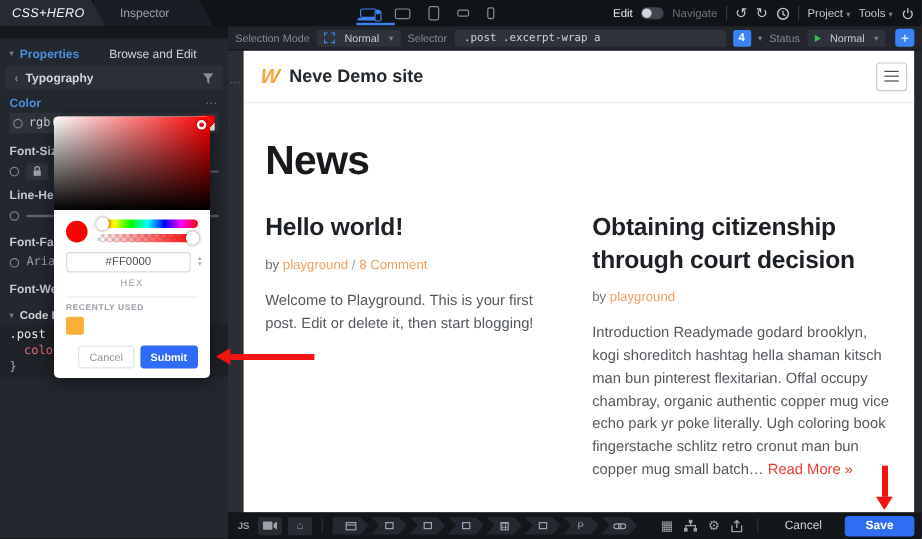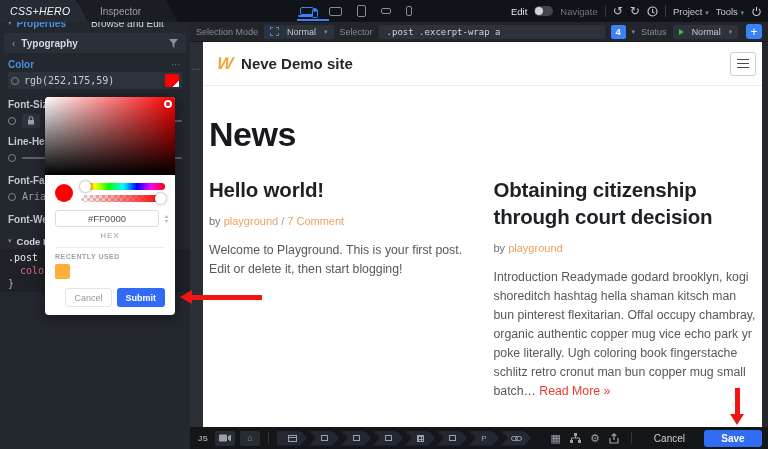--- a/index.html
+++ b/index.html
@@ -26,21 +26,21 @@
   .phone-ov{position:absolute;right:-4px;bottom:-3px;width:6px;height:9px;background:#101318;border:1.2px solid #3b82f6;border-radius:1.5px;}
   .topright{position:absolute;right:6px;top:0;height:22px;display:flex;align-items:center;gap:7px;font-size:9.5px;}
   .tdiv{width:1px;height:12px;background:#333941;}
   .toggle{width:19px;height:10px;border-radius:5px;background:#3f454d;position:relative;}
   .toggle .knob{position:absolute;left:1px;top:1px;width:8px;height:8px;border-radius:50%;background:#cfd4da;}
   .lbl-on{color:#e8eaed;} .lbl-off{color:#6f767e;}
   .ticon{color:#c3c8cf;font-size:12px;line-height:1;cursor:default;}
   .caret{font-size:7px;color:#7c838c;}
 
   
-  .sidebar{position:absolute;left:0;top:10px;width:190px;bottom:0;background:#23272e;padding:4px 8px;z-index:4;}
+  .sidebar{position:absolute;left:0;top:32px;width:190px;bottom:0;background:#23272e;padding:4px 8px;z-index:4;}
   .props-row{display:flex;align-items:center;gap:5px;height:14px;margin-top:2px;font-size:10px;}
   .blue-lbl{color:#4a90e2;font-weight:bold;}
   .typo-row{margin:3px -4px 0;height:20px;background:#2b3038;border-radius:3px;display:flex;
             align-items:center;gap:6px;padding:0 8px;font-size:10px;font-weight:bold;color:#d4d8dd;}
   .funnel{margin-left:auto;}
   .sec-row{margin-top:5px;display:flex;align-items:center;height:12px;font-size:10px;}
   .dots{margin-left:auto;color:#6a7078;font-size:10px;letter-spacing:1px;}
   .field-row{margin-top:2px;height:17px;background:#2e333b;border-radius:2px;display:flex;
              align-items:center;gap:5px;padding:0 3px;font-size:10px;color:#c6ccd3;}
   .ring{width:8px;height:8px;border:1.5px solid #7d848d;border-radius:50%;flex:none;}
@@ -108,21 +108,21 @@
   .strip-left{position:absolute;left:0;top:0;bottom:0;width:13px;background:#2a2e35;color:#6a7078;
               font-size:9px;text-align:center;padding-top:22px;letter-spacing:1px;}
   .strip-right{position:absolute;right:0;top:0;bottom:0;width:6px;background:#23272d;}
   .page{position:absolute;left:13px;right:6px;top:0;bottom:0;background:#fff;overflow:hidden;}
   .site-header{height:44px;display:flex;align-items:center;padding:0 6px 0 14px;border-bottom:1px solid #ebedf0;}
   .nv-logo{font-size:17px;font-weight:900;font-style:italic;color:#f5a43c;transform:skewX(-6deg);}
   .site-title{margin-left:8px;font-size:15px;font-weight:bold;color:#23282d;}
   .burger{margin-left:auto;width:26px;height:24px;border:1px solid #c9ced4;border-radius:3px;
           display:flex;flex-direction:column;justify-content:center;align-items:center;gap:2.5px;background:#fff;}
   .burger span{width:12px;height:1.5px;background:#454a50;}
-  .page-body{padding:0 6px;}
+  .page-body{padding:0 18px;}
   .h1{margin-top:30px;font-size:34px;font-weight:800;color:#17191c;letter-spacing:-.5px;line-height:1.1;}
   .cols{margin-top:24px;display:grid;grid-template-columns:1fr 1fr;column-gap:22px;row-gap:26px;}
   .post-title{font-size:20.5px;font-weight:800;color:#1d2125;line-height:1.3;letter-spacing:-.2px;}
   .meta{margin-top:11px;font-size:11px;color:#6b7075;}
   .meta .lnk{color:#efa05e;} .meta .sep{color:#9a9ea3;}
   .excerpt{margin-top:14px;font-size:12.3px;line-height:1.55;color:#54595e;}
   .readmore{color:#ed3a30;}
 
   
   .bottombar{position:absolute;left:190px;right:0;bottom:0;height:22px;background:#14171a;display:flex;
@@ -329,21 +329,21 @@
       <div class="page-body">
         <div class="h1">News</div>
         <div class="cols">
 
           <div>
             <div class="post-title">Hello world!</div>
             <div class="meta">
               <span>by</span>
               <span class="lnk">playground</span>
               <span class="sep">/</span>
-              <span class="lnk">7 Comment</span>
+              <span class="lnk">8 Comment</span>
             </div>
             <div class="excerpt">Welcome to Playground. This is your first post. Edit or delete it, then start blogging!</div>
           </div>
 
           <div>
             <div class="post-title">Obtaining citizenship through court decision</div>
             <div class="meta">
               <span>by</span>
               <span class="lnk">playground</span>
             </div>

